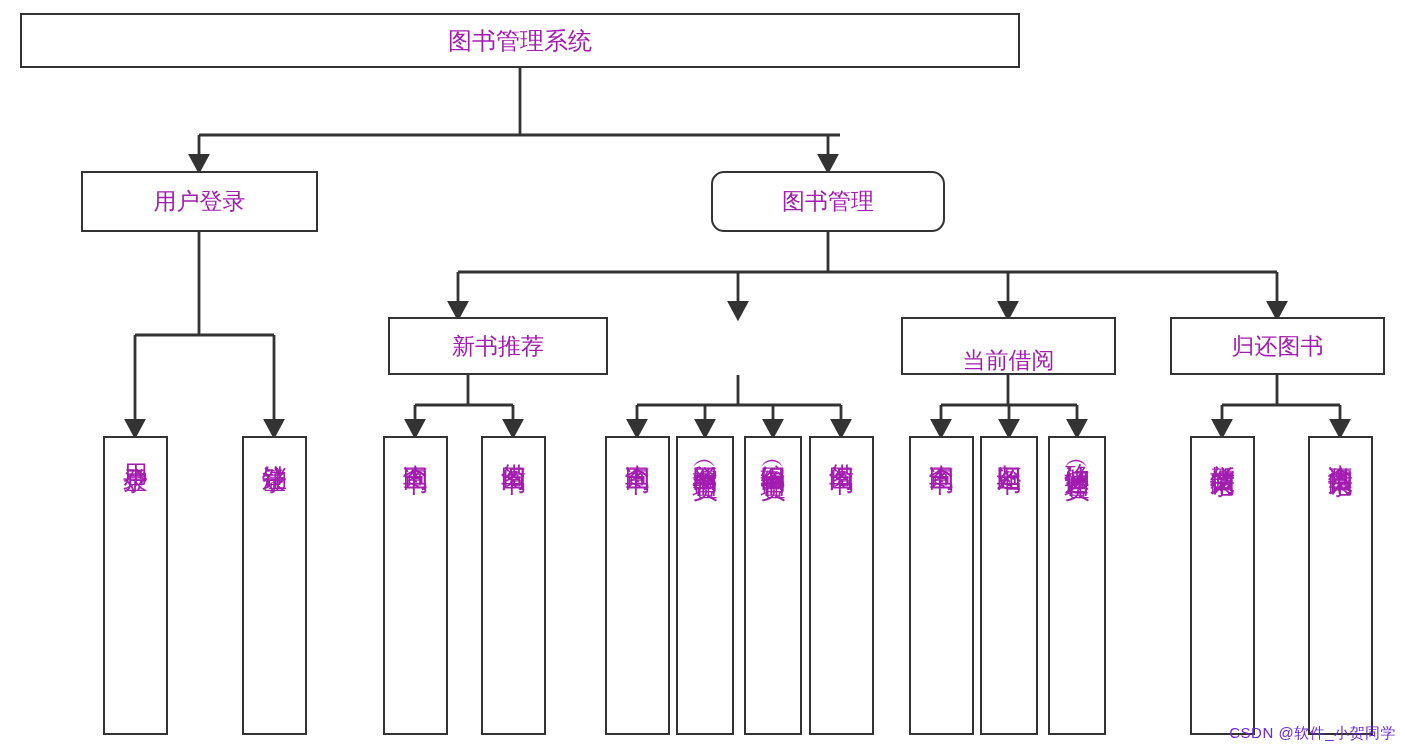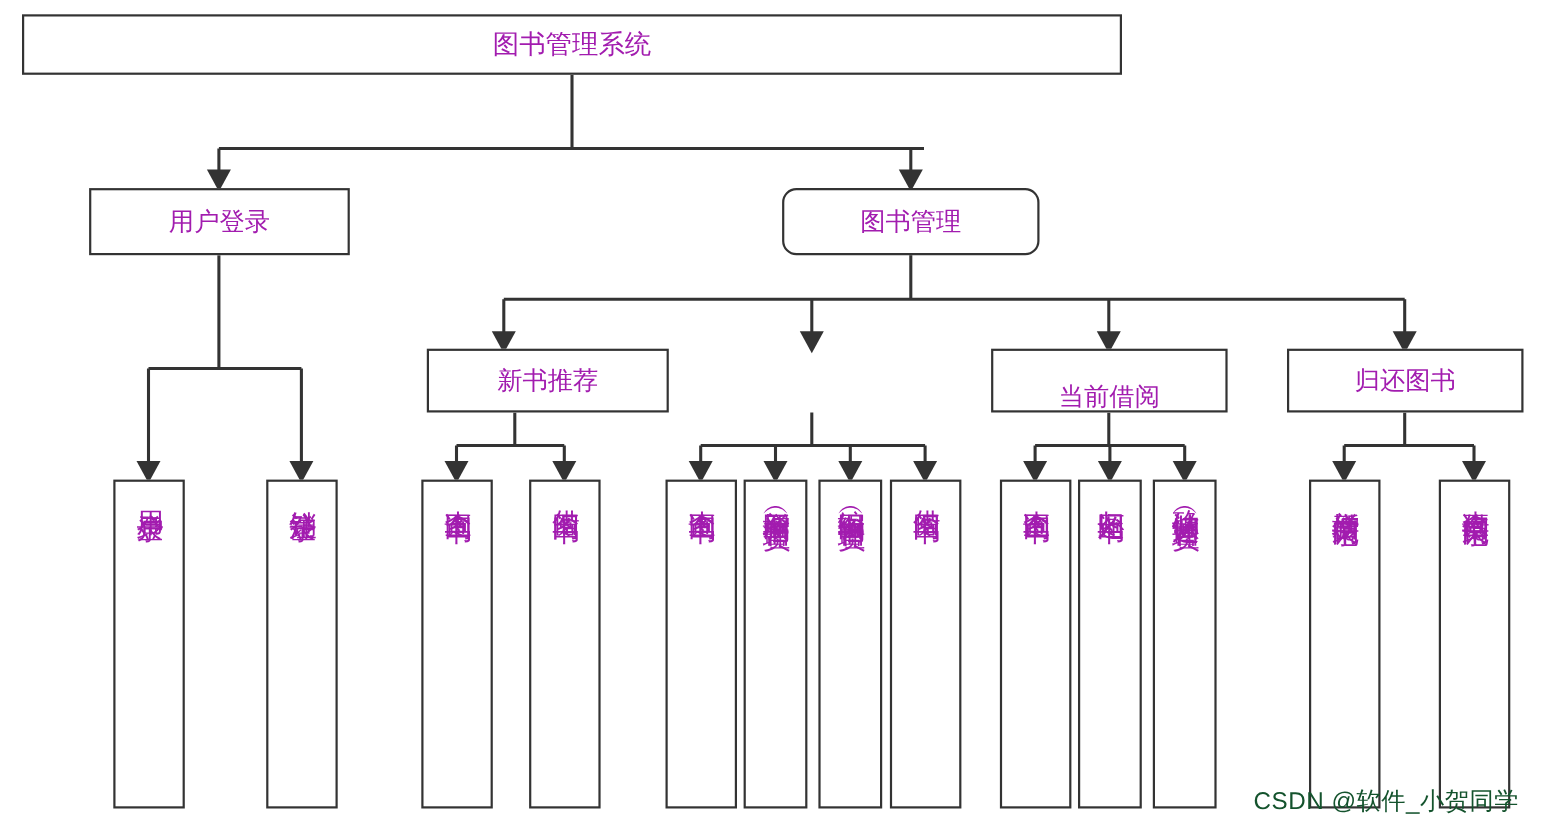--- a/index.html
+++ b/index.html
@@ -56,24 +56,24 @@
   .node.leaf .node-label {
     writing-mode: vertical-rl;
     text-orientation: upright;
     font-size: 25px;
     letter-spacing: 2px;
     line-height: 1;
     margin: 0 auto;
   }
   #watermark {
     position: absolute;
-    right: 24px;
+    right: 9px;
     bottom: 4px;
-    font-size: 22px;
-    color: #14532d;
+    font-size: 15px;
+    color: #6d28d9;
     z-index: 5;
     white-space: nowrap;
     letter-spacing: 0.5px;
   }
 </style>
 </head>
 <body>
 
 <div id="diagram-root">
 

